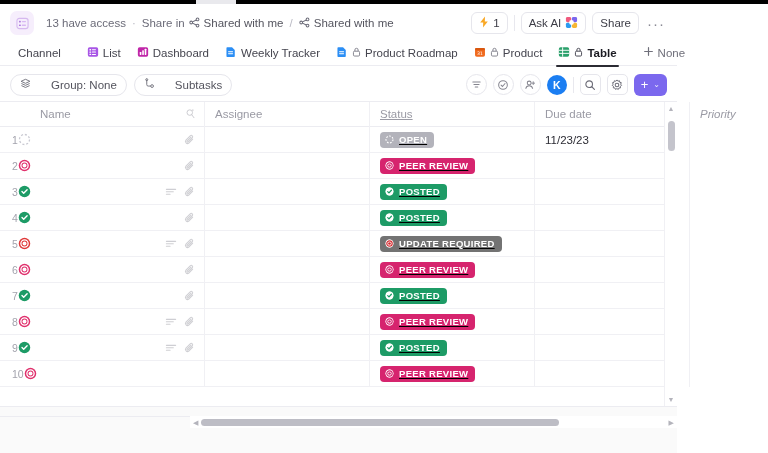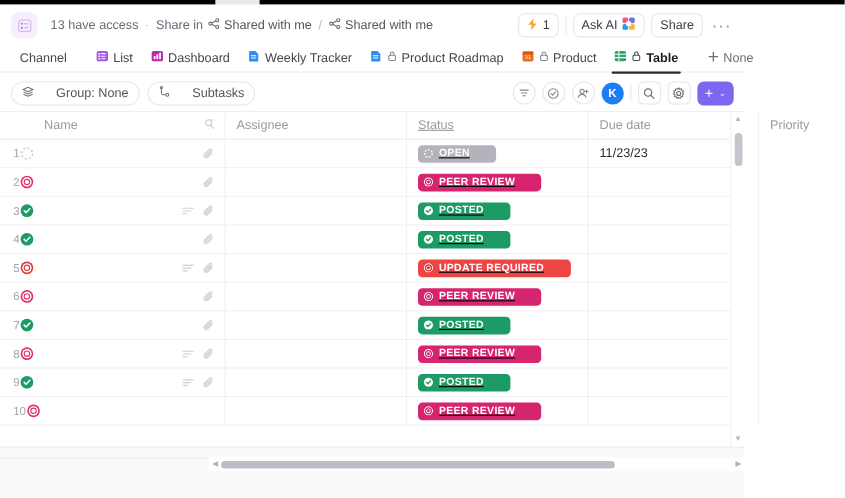--- a/index.html
+++ b/index.html
@@ -104,39 +104,39 @@
   .grid-head .hc {
     font-size:11.5px; color:#9a9aa4; display:flex; align-items:center;
     height:25px; border-right:1px solid #f0f0f4; padding-left:10px; flex:0 0 auto;
   }
   .hc .srch { margin-left:auto; margin-right:8px; opacity:.55; }
   .c-idx   { width:30px; border-right:none !important; }
   .c-name  { width:175px; }
   .c-asgn  { width:165px; }
   .c-stat  { width:165px;text-decoration:underline; }
   .c-due   { width:155px; }
-  .c-prio  { width:78px; border-right:none !important; }
+  .c-prio  { width:78px; border-right:none !important;font-style:italic; }
 
   .rows { position:relative; }
   .row {
     display:flex; height:26px; align-items:center;
     border-bottom:1px solid #f0f0f4;
   }
   .cell { height:26px; display:flex; align-items:center; flex:0 0 auto;
           border-right:1px solid #f0f0f4; padding-left:10px; }
   .cell.c-idx { justify-content:flex-start; padding-left:12px; }
   .rownum { font-size:10.5px; color:#a3a3ad; width:14px; }
   .statedot { width:13px; height:13px; border-radius:50%; flex:0 0 auto; display:block; }
   .name-wrap { display:flex; align-items:center; width:100%; padding-right:8px; }
   .name-txt { font-size:11.5px; color:#2b2b33; }
   .name-icons { margin-left:auto; display:flex; align-items:center; gap:7px; opacity:.42; }
 
   .badge {
     display:inline-flex; align-items:center; gap:5px; height:16px;
-    border-radius:4px; padding:0 24px 0 5px; color:#fff;
+    border-radius:4px; padding:0 7px 0 5px; color:#fff;
     font-size:9.5px; font-weight:bold; letter-spacing:.3px; white-space:nowrap;
   }
   .badge .bdot { width:9px; height:9px; border-radius:50%; flex:0 0 auto; display:block; }
   .due-txt { font-size:11.5px; color:#2b2b33; }
 
   
   .vscroll {
     position:absolute; top:102px; right:0; bottom:47px; width:13px;
     background:#fff; border-left:1px solid #f0f0f4;
     display:flex; flex-direction:column; align-items:center;
@@ -594,21 +594,21 @@
                   <path d="M1.5 3.6 H11.5 M1.5 6.3 H9 M1.5 9 H5.5" stroke="#8d8d97" stroke-width="1.2" stroke-linecap="round"></path>
                 </svg>
                 <svg width="12" height="12" viewBox="0 0 13 13">
                   <path d="M9.4 5.6 L5.2 9.8 a2.2 2.2 0 0 1-3.1-3.1 L7 1.8 a1.5 1.5 0 0 1 2.1 2.1 L4.3 8.7 a.75.75 0 0 1-1.05-1.05 L7.6 3.3" fill="none" stroke="#8d8d97" stroke-width="1.1" stroke-linecap="round" stroke-linejoin="round"></path>
                 </svg>
               </span>
             </div>
           </div>
           <div class="cell c-asgn"></div>
           <div class="cell c-stat">
-            <span class="badge" style="background: #ef4444; color: rgb(255, 255, 255);">
+            <span class="badge" style="background: #737373; color: rgb(255, 255, 255);">
               <svg width="9" height="9" viewBox="0 0 10 10" class="bdot" style="color: rgb(212, 43, 48);">
                 <circle cx="5" cy="5" r="4.6" fill="#fff"></circle>
                 <circle cx="5" cy="5" r="3" fill="none" stroke="currentColor" stroke-width="1.3"></circle>
                 <circle cx="5" cy="5" r="1.5" fill="currentColor"></circle>
               </svg>
               <span>UPDATE REQUIRED</span>
             </span>
           </div>
           <div class="cell c-due"></div>
           <div class="cell c-prio"></div>

